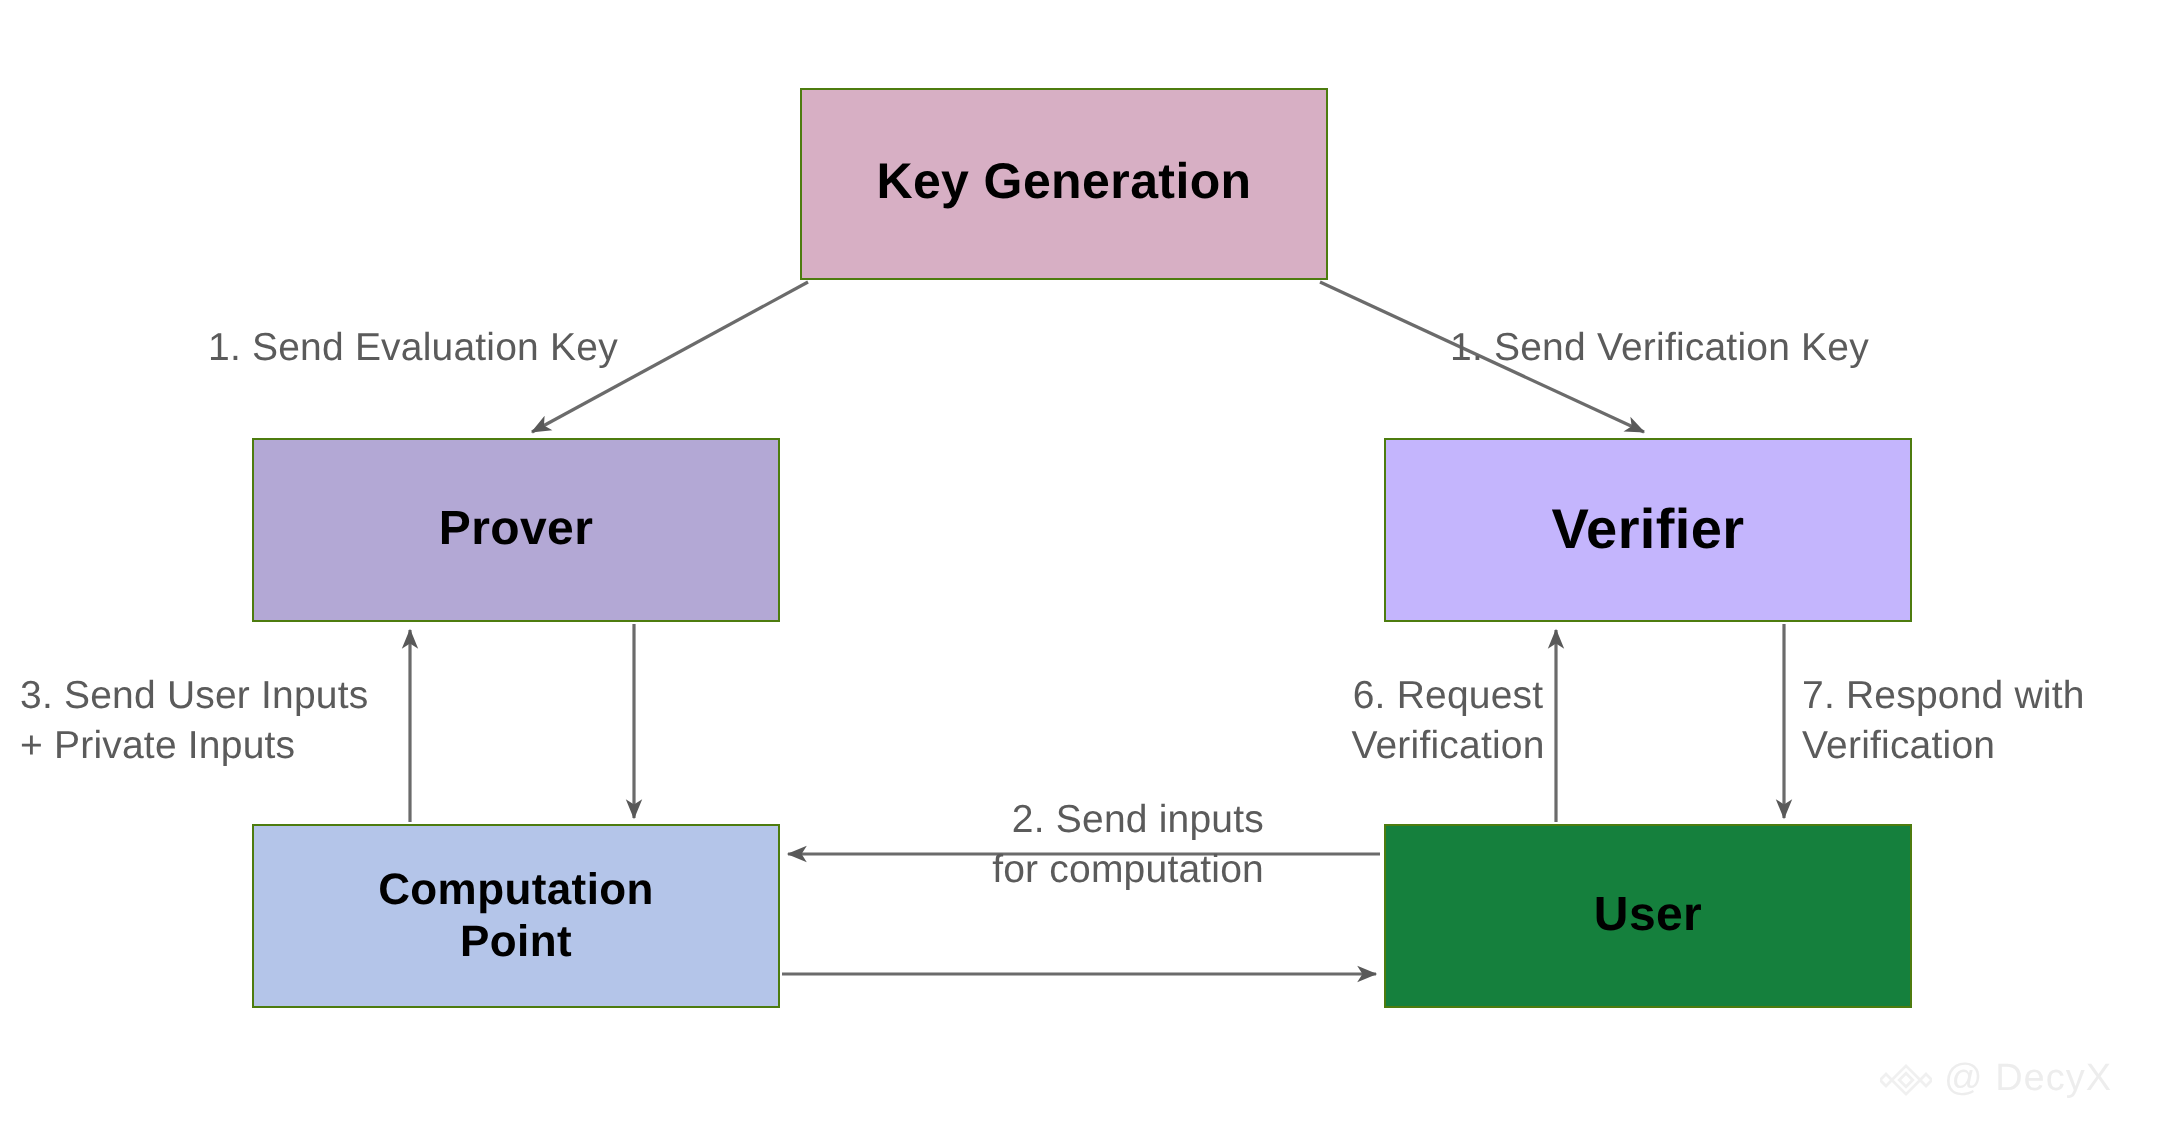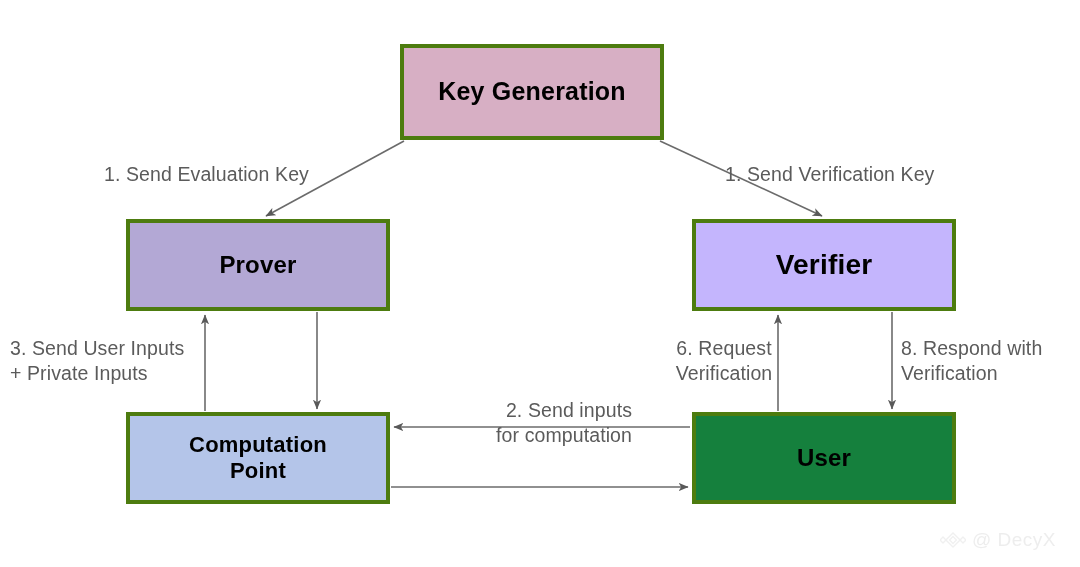--- a/index.html
+++ b/index.html
@@ -11,21 +11,21 @@
     position: relative;
     width: 1080px;
     height: 567px;
     background: #ffffff;
     overflow: hidden;
     font-family: "Liberation Sans", sans-serif;
   }
   .node {
     position: absolute;
     box-sizing: border-box;
-    border: 4px solid #4d7c0f;
+    border: 1px solid #4d7c0f;
     display: flex;
     align-items: center;
     justify-content: center;
     text-align: center;
     font-weight: bold;
     color: #000000;
     line-height: 1.18;
     letter-spacing: 0.2px;
   }
   #node-keygen {
@@ -151,21 +151,21 @@
 for computation</div>
 
   <div class="edge-label left" id="label-3">3. Send User Inputs
 + Private Inputs</div>
 
 
 
   <div class="edge-label" id="label-6">6. Request
 Verification</div>
 
-  <div class="edge-label left" id="label-7">8. Respond with
+  <div class="edge-label left" id="label-7">7. Respond with
 Verification</div>
 
   <div id="watermark">
     <svg width="26" height="26" viewBox="0 0 26 26">
       <g fill="none" stroke="#e2e2e2" stroke-width="1.4">
         <rect x="8" y="8" width="10" height="10" transform="rotate(45 13 13)"></rect>
         <rect x="10.6" y="10.6" width="4.8" height="4.8" transform="rotate(45 13 13)"></rect>
         <rect x="0.9" y="10.9" width="4.2" height="4.2" transform="rotate(45 3 13)"></rect>
         <rect x="20.9" y="10.9" width="4.2" height="4.2" transform="rotate(45 23 13)"></rect>
       </g>

